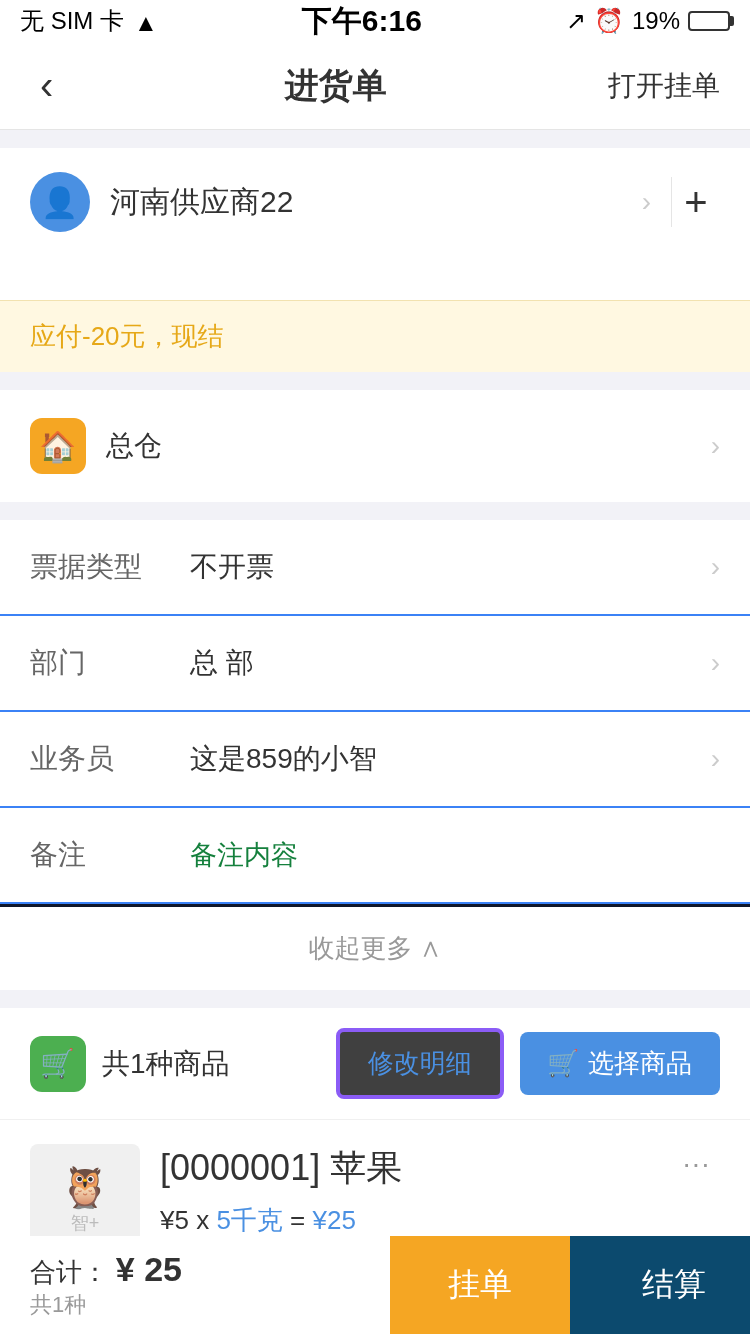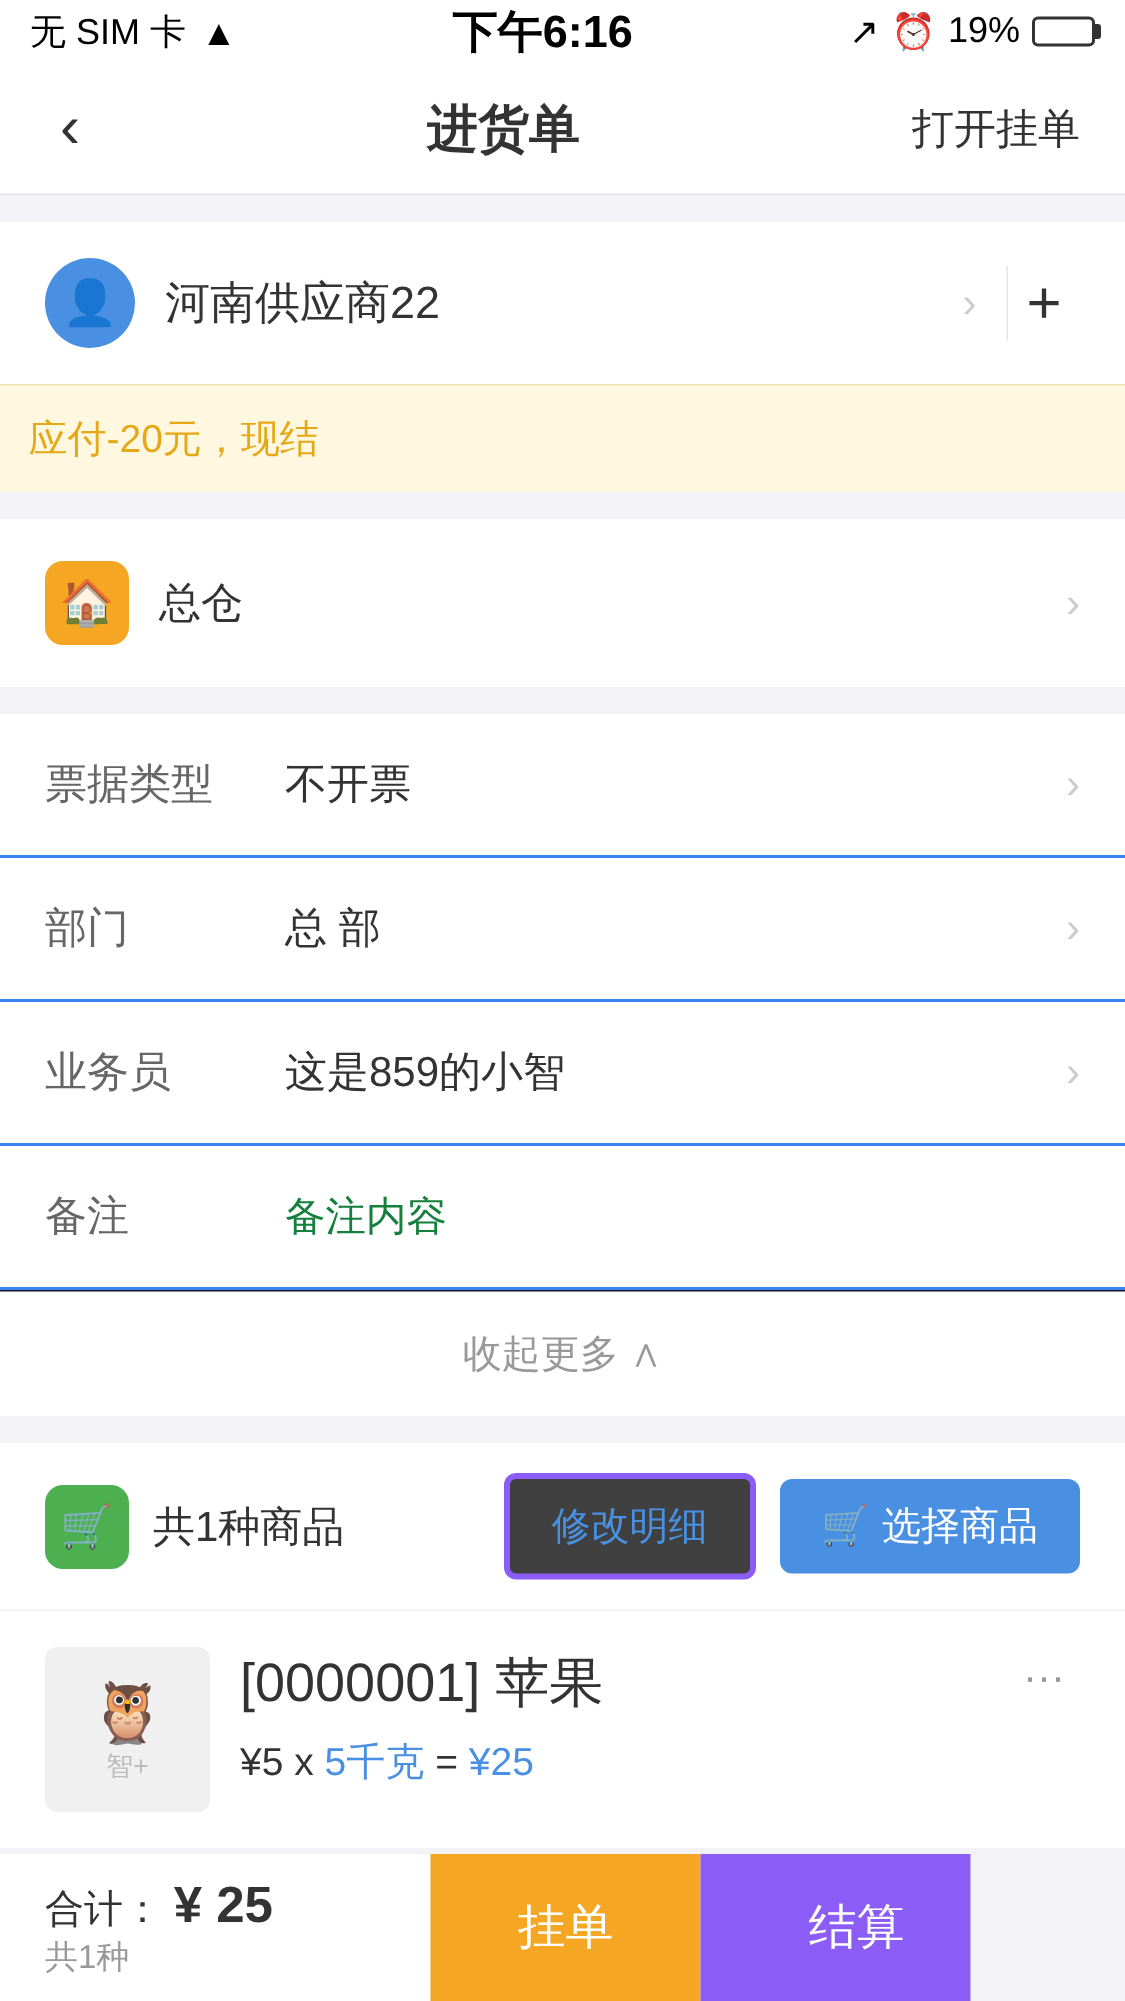--- a/index.html
+++ b/index.html
@@ -109,24 +109,25 @@
     .add-btn-circle {
       width: 48px; height: 48px; border-radius: 50%;
       border: none; background: none;
       font-size: 40px; color: #333; cursor: pointer;
       display: flex; align-items: center; justify-content: center;
     }
 
     
     .warning-banner {
       background: #FFF8E1;
-      padding: 18px 19px;
+      padding: 18px 30px;
       font-size: 26px;
       color: #E6A817;
       border-top: 1px solid #f2e2b0;
+      margin-top: 44px;
     }
 
     
     .row-item {
       display: flex;
       align-items: center;
       padding: 28px 30px;
       background: #fff;
       border-bottom: 2px solid #3b82f6;
       min-height: 88px;
@@ -168,21 +169,21 @@
       background: #fff;
     }
 
     
     .collapse-bar {
       background: #fff;
       text-align: center;
       padding: 24px;
       font-size: 26px;
       color: #999;
-      border-top: 1px solid #0f172a;
+      border-top: 3px solid #0f172a;
     }
 
     
     .product-header {
       display: flex;
       align-items: center;
       padding: 20px 30px;
       background: #fff;
       gap: 16px;
     }
@@ -248,21 +249,21 @@
     .more-btn {
       background: none; border: none; cursor: pointer;
       color: #999; font-size: 28px;
       padding: 4px 10px;
     }
 
     
     .bottom-bar {
       position: fixed;
       bottom: 0;
-      width: 647px;
+      width: 750px;
       height: 98px;
       display: flex;
       align-items: stretch;
       background: #fff;
     }
     .total-section {
       flex: 1;
       display: flex;
       flex-direction: column;
       justify-content: center;
@@ -276,21 +277,21 @@
       width: 180px;
       background: #F5A623;
       color: #fff;
       font-size: 32px;
       border: none;
       cursor: pointer;
       display: flex; align-items: center; justify-content: center;
     }
     .btn-checkout {
       width: 180px;
-      background: #8b5cf6;
+      background: #0c4a6e;
       color: #fff;
       font-size: 32px;
       border: none;
       cursor: pointer;
       display: flex; align-items: center; justify-content: center; padding-left: 28px;
     }
   </style>
 </head>
 <body>
 

